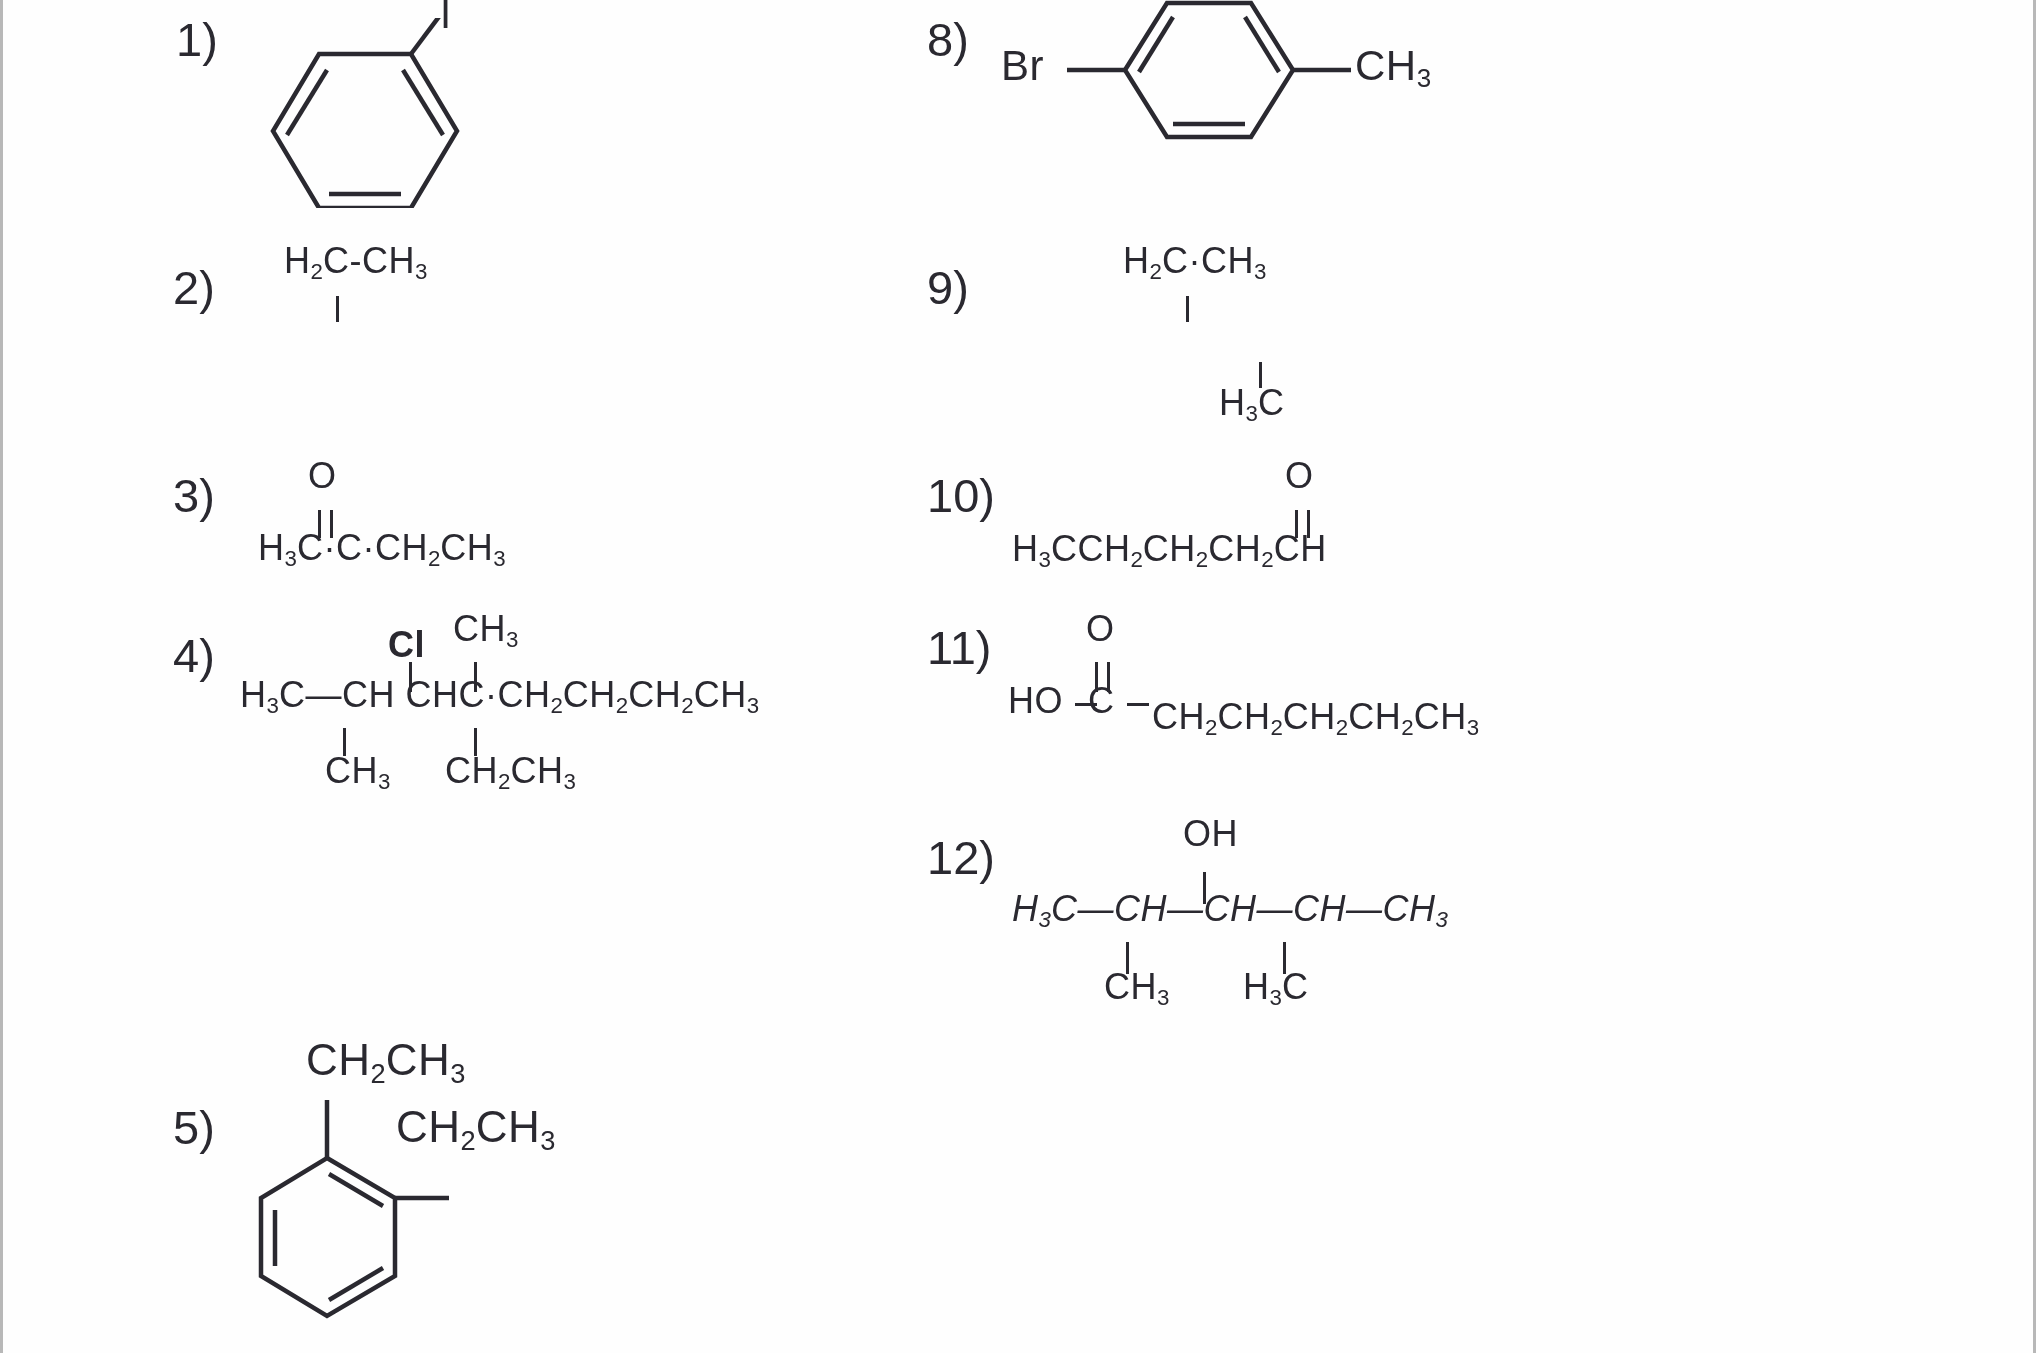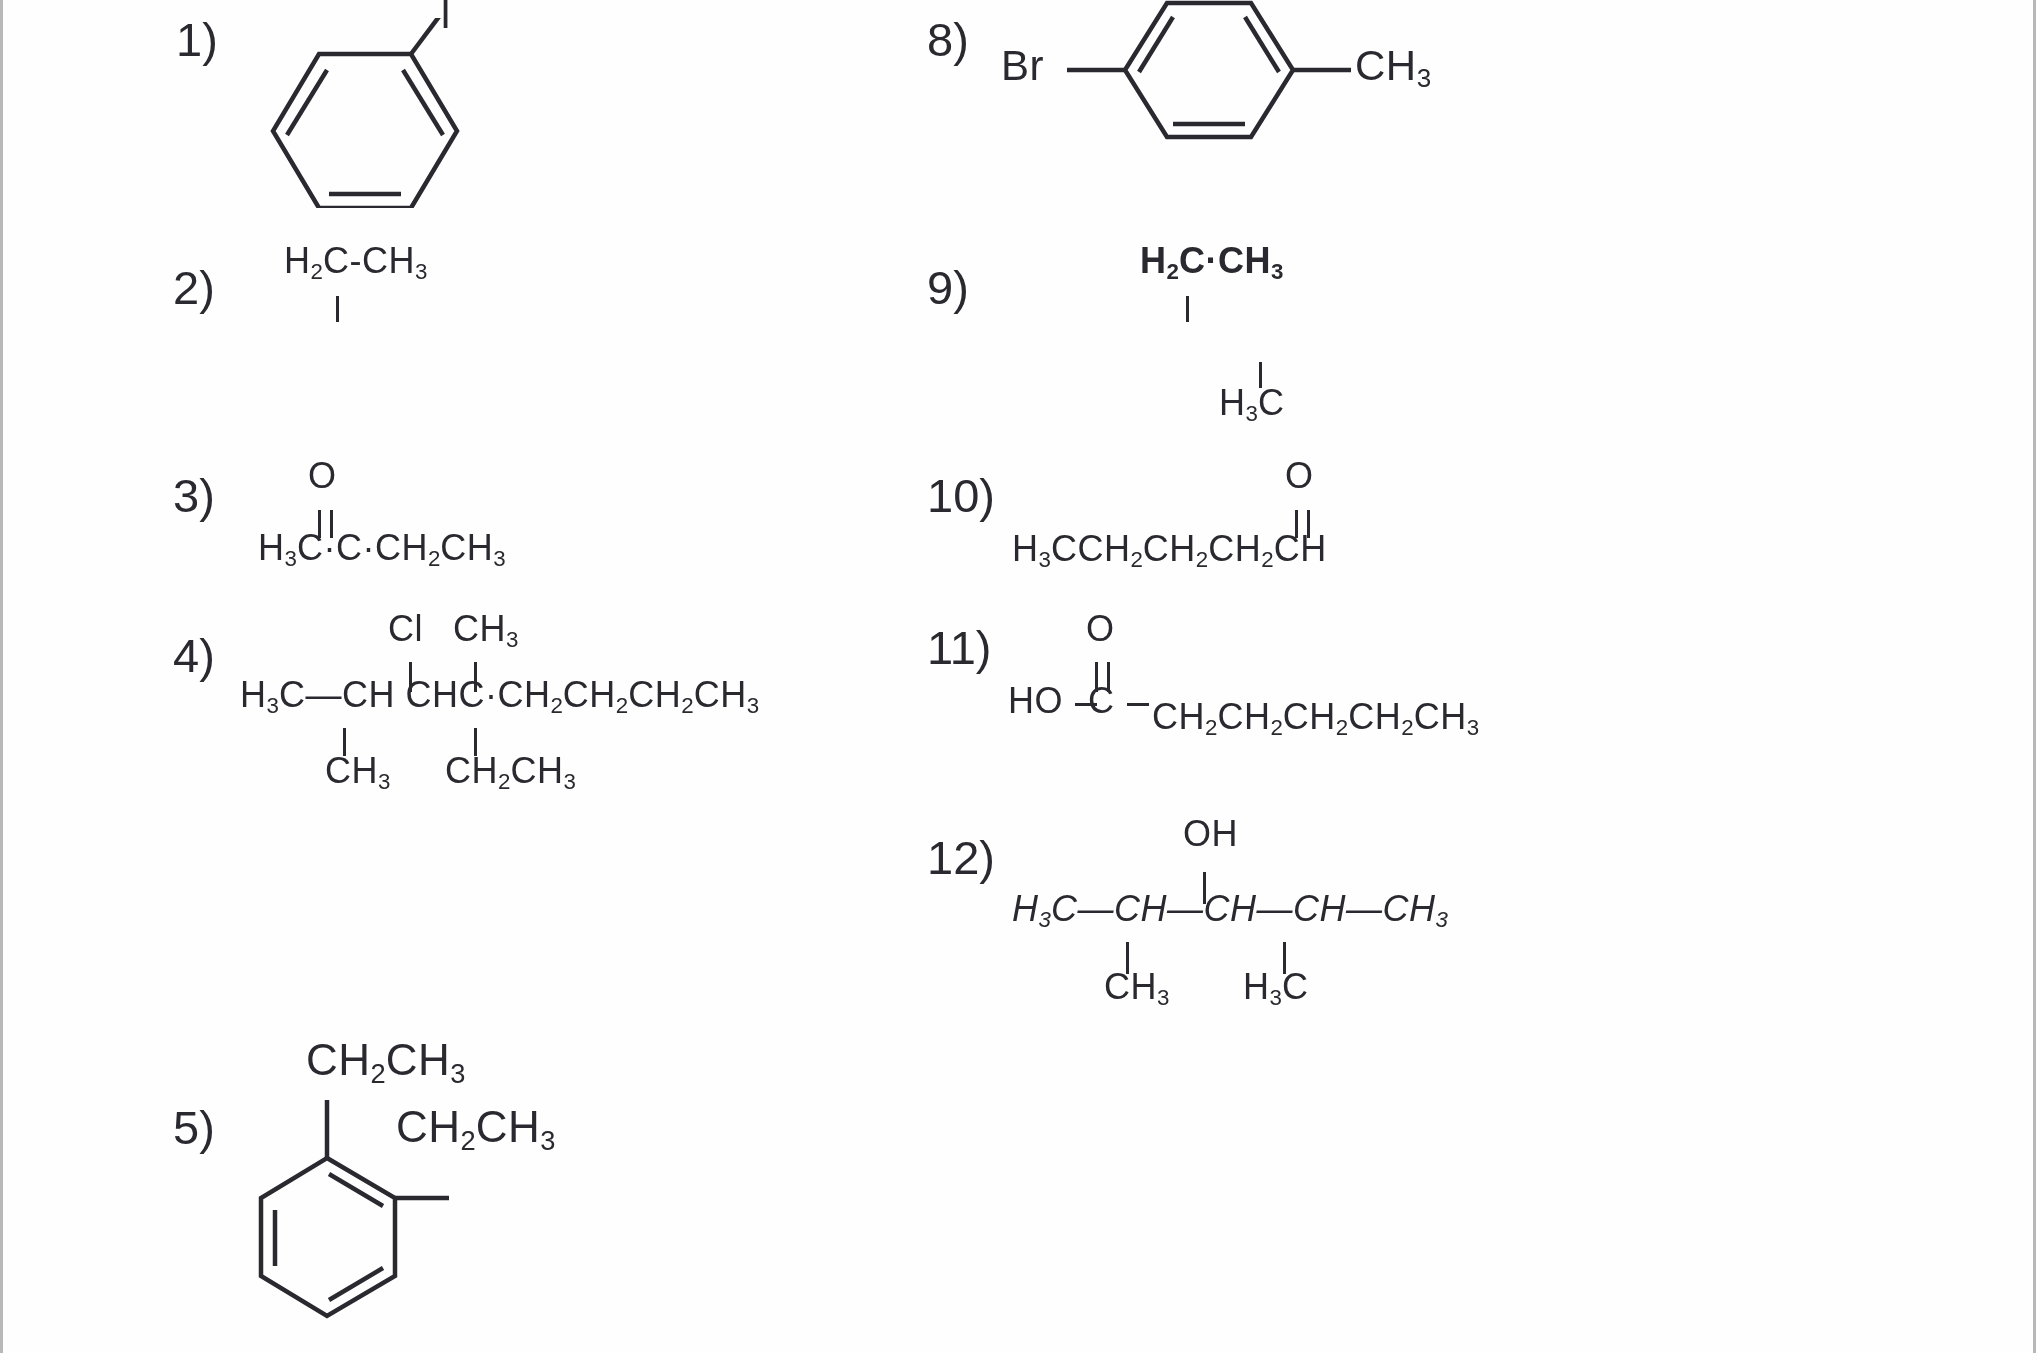--- a/index.html
+++ b/index.html
@@ -113,21 +113,21 @@
       <div class="vbond" style="left:327px;top:60px;height:28px;"></div>
 
       <div class="formula sans" style="left:235px;top:77px;margin-left:20px;">
         <span>H</span><sub>3</sub><span>C·C·CH</span><sub>2</sub><span>CH</span><sub>3</sub>
       </div>
     </div>
 
     <div class="item" style="left:0;top:608px;width:1000px;height:200px;">
       <div class="idx" style="left:170px;top:20px;">4)</div>
 
-      <div class="formula sans" style="left:385px;top:0px;">Cl</div>
+      <div class="formula sans" style="left:385px;top:16px;font-weight:bold;">Cl</div>
       <div class="formula sans" style="left:450px;top:0px;">
         <span>CH</span><sub>3</sub>
       </div>
 
       <div class="vbond" style="left:406px;top:54px;height:30px;"></div>
       <div class="vbond" style="left:471px;top:54px;height:30px;"></div>
 
       <div class="formula sans" style="left:237px;top:66px;">
         <span>H</span><sub>3</sub><span>C—CH CH</span><span>C·CH</span><sub>2</sub><span>CH</span><sub>2</sub><span>CH</span><sub>2</sub><span>CH</span><sub>3</sub>
       </div>
@@ -194,21 +194,21 @@
       </div>
 
       <div class="formula sans" style="left:352px;top:42px;font-size:42px;">
         <span>CH</span><sub>3</sub>
       </div>
     </div>
 
     <div class="item" style="left:0;top:238px;width:1036px;height:180px;">
       <div class="idx" style="left:-76px;top:22px;">9)</div>
 
-      <div class="formula sans" style="left:137px;top:2px;font-weight:bold;">
+      <div class="formula sans" style="left:120px;top:2px;">
         <span>H</span><sub>2</sub><span>C·CH</span><sub>3</sub>
       </div>
 
       <div class="vbond" style="left:183px;top:58px;height:26px;"></div>
 
 
       <div class="vbond" style="left:256px;top:124px;height:26px;"></div>
 
       <div class="formula sans" style="left:216px;top:144px;">
         <span>H</span><sub>3</sub><span>C</span>

